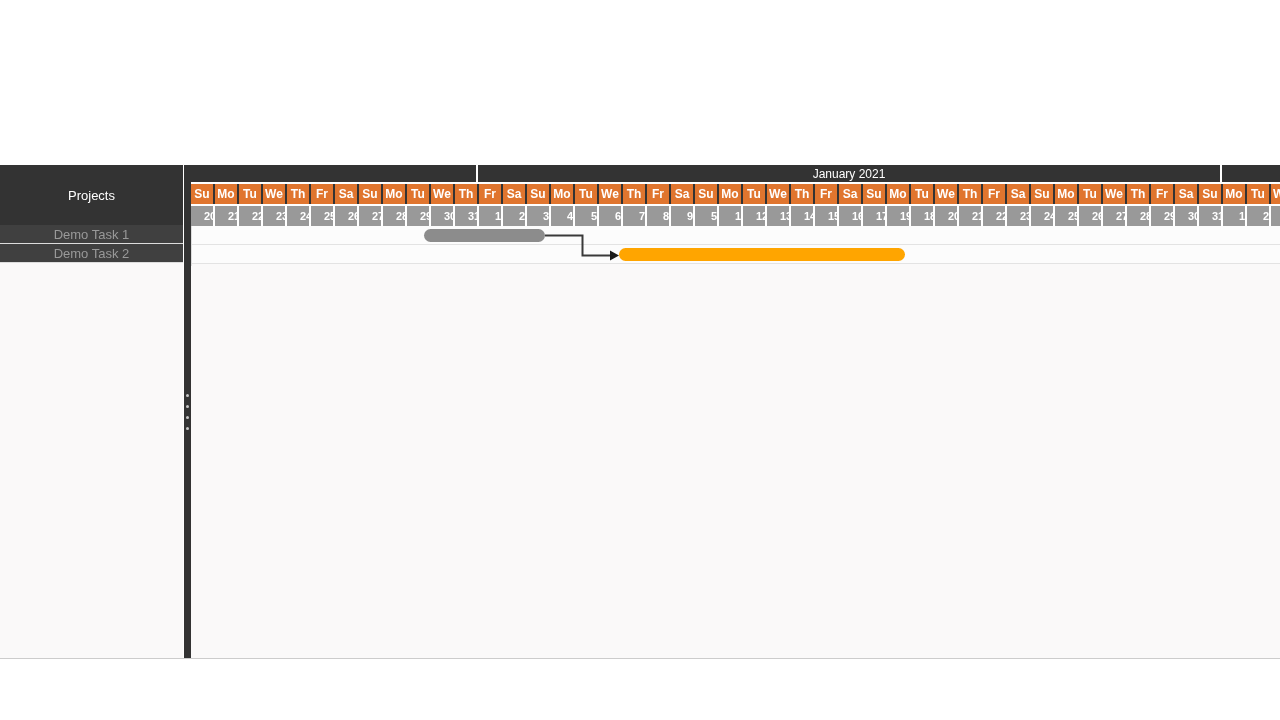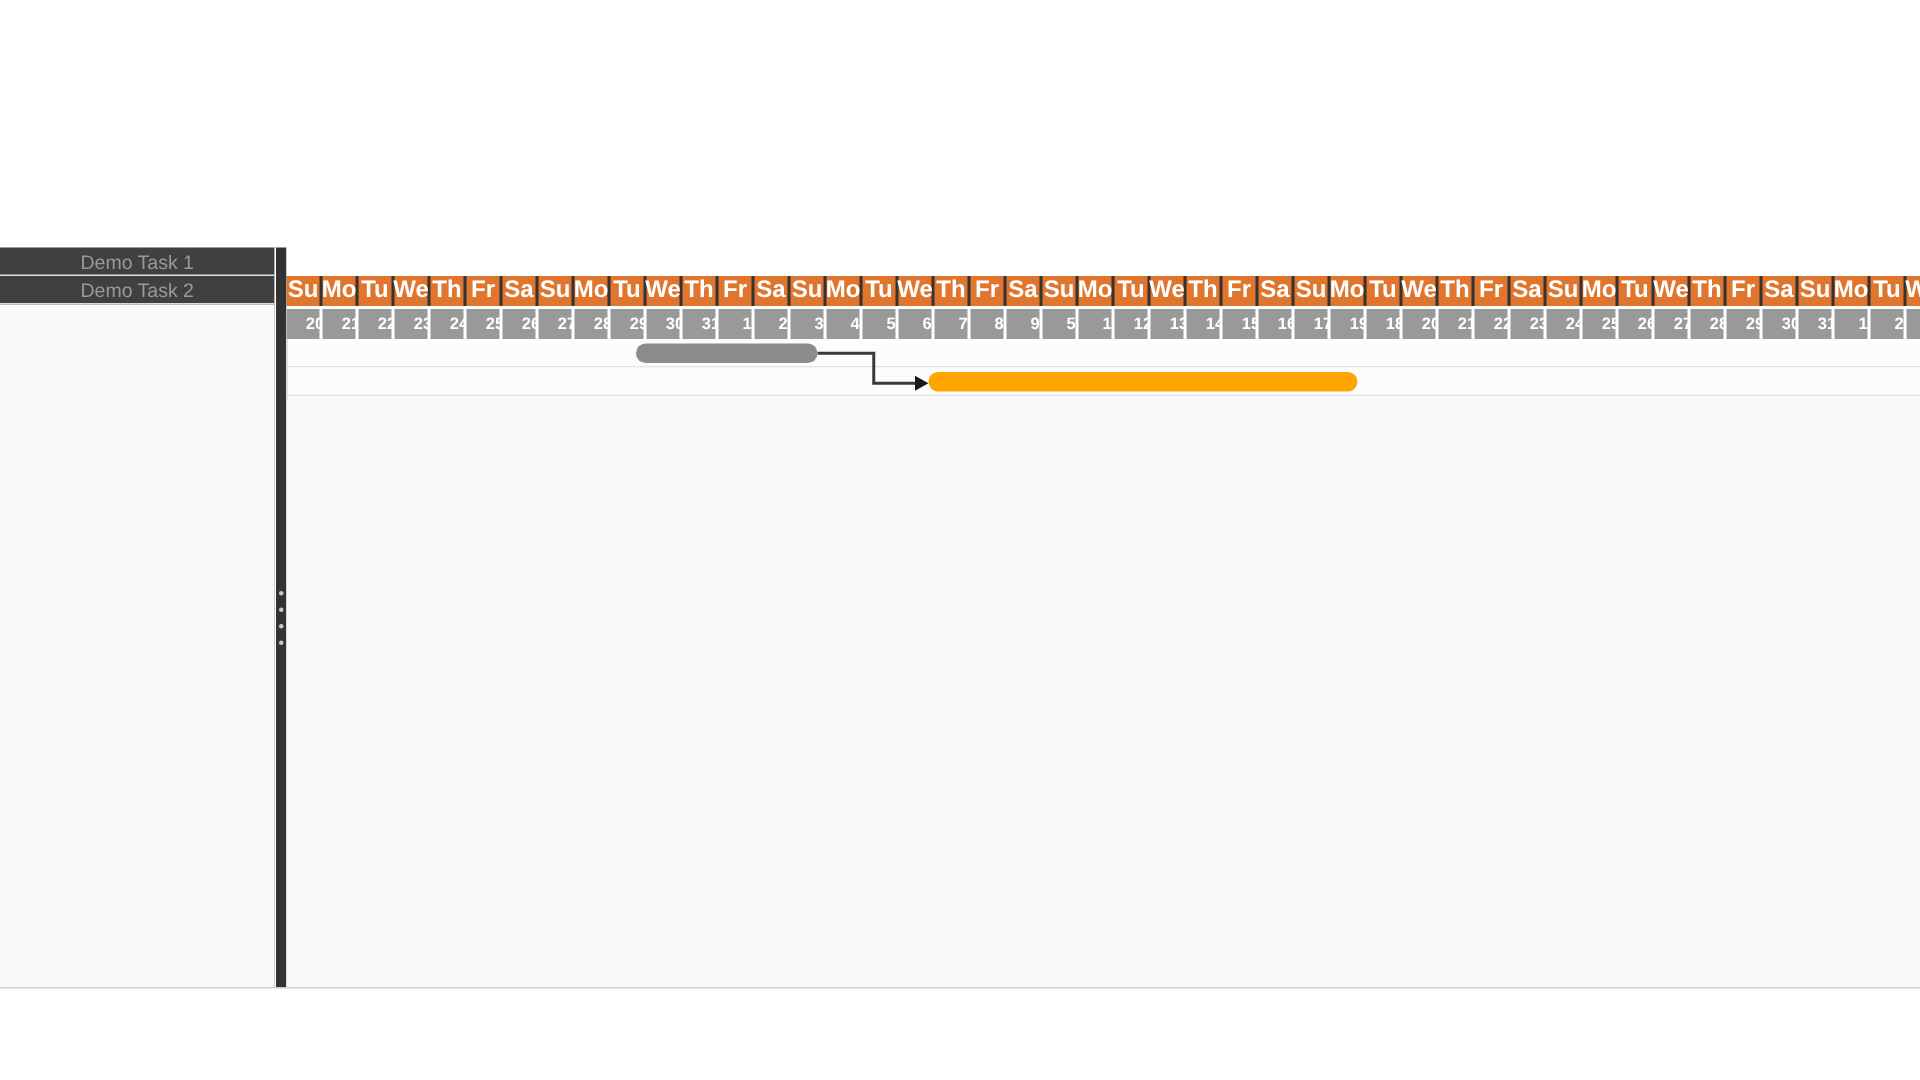--- a/index.html
+++ b/index.html
@@ -34,56 +34,70 @@
                display:flex; align-items:center; justify-content:center; overflow:hidden; }
   .month-sec.m0 { width:285px; }
   .month-sec.m1 { width:742px; }
   .month-sec.m2 { flex:1; }
 
   .day-row  { position:absolute; left:0; top:19px; right:0; height:20px;
               background:#333333; display:flex; }
   .date-row { position:absolute; left:0; top:41px; right:0; height:20px;
               background:transparent; display:flex; }
   .day-cell  { width:22px; margin-right:2px; flex:0 0 22px; background:#e0752e; color:#fff;
-               font-size:16px; font-weight:bold; display:flex; align-items:center; justify-content:center; }
+               font-size:12px; font-weight:bold; display:flex; align-items:center; justify-content:center; }
   .date-cell { width:22px; margin-right:2px; flex:0 0 22px; background:#999999; color:#fff;
                font-size:11px; font-weight:bold; display:flex; align-items:center; justify-content:center;padding-left:16px; }
 
   .rows-area { position:absolute; left:0; top:61px; right:0; bottom:0; background:#faf9f9; }
   .rows-area .edge { position:absolute; left:0; top:0; width:1px; height:40px; background:#ddd; }
   .grid-row { height:19px; border-bottom:1px solid #e3e3e3; background:#fcfcfc; }
 
   .task-bar { position:absolute; height:13px; border-radius:7px; }
   .dep-svg  { position:absolute; left:0; top:0; width:100%; height:100%; pointer-events:none; }
 </style>
 </head>
 <body>
 
 <div id="stage">
   <div class="gantt">
 
     <div class="left-panel">
+      <div class="panel-header">
+        <span>Projects</span>
+      </div>
       <div id="task-list">
           <div class="task-name-row">
             <span>Demo Task 1</span>
           </div>
           <div class="task-name-row">
             <span>Demo Task 2</span>
           </div>
         </div>
     </div>
 
     <div class="splitter" id="splitter">
       <span class="grip-dot"></span>
       <span class="grip-dot"></span>
       <span class="grip-dot"></span>
       <span class="grip-dot"></span>
     </div>
 
     <div class="timeline">
+      <div class="month-row">
+        <div class="month-sec m0">
+          <span></span>
+        </div>
+        <div class="month-sec m1">
+          <span>January 2021</span>
+        </div>
+        <div class="month-sec m2">
+          <span></span>
+        </div>
+      </div>
 
       <div class="day-row" id="day-row">
           <div class="day-cell">Su</div>
           <div class="day-cell">Mo</div>
           <div class="day-cell">Tu</div>
           <div class="day-cell">We</div>
           <div class="day-cell">Th</div>
           <div class="day-cell">Fr</div>
           <div class="day-cell">Sa</div>
           <div class="day-cell">Su</div>

